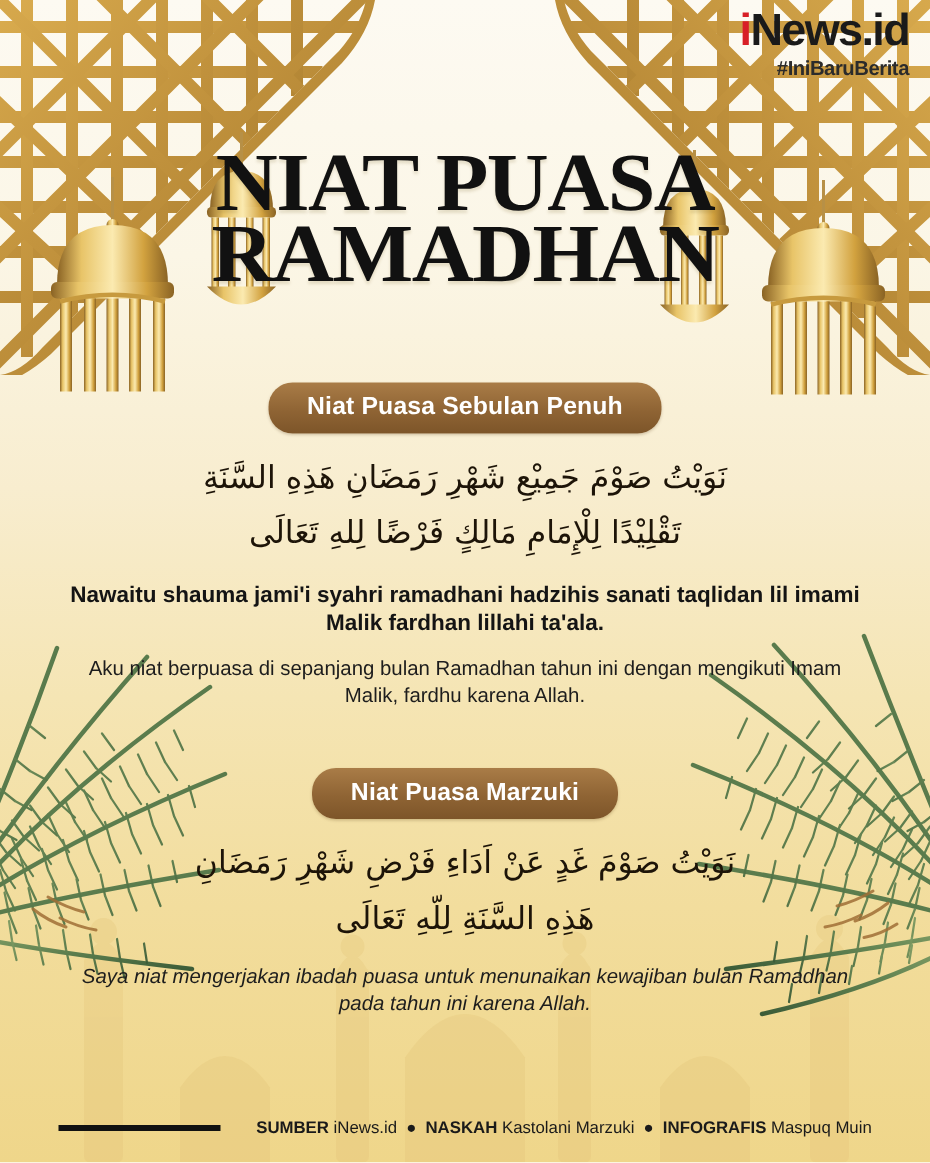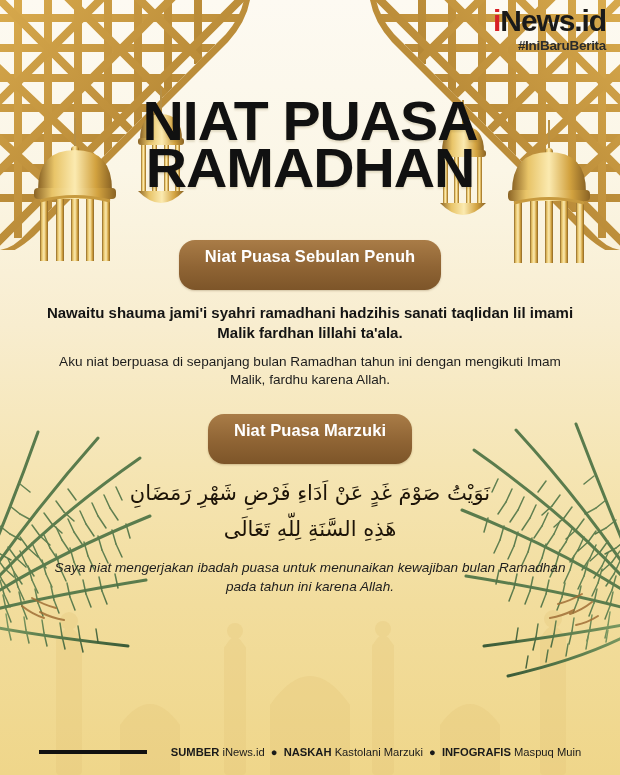--- a/index.html
+++ b/index.html
@@ -56,40 +56,41 @@
     font-size:13.5px;font-weight:bold;color:#2b2b2b;
     letter-spacing:-.3px;margin-top:3px;line-height:1;
   }
 
   
   .title{
     position:absolute;left:0;right:0;top:98px;
     text-align:center;z-index:30;
     color:#111;
     font-weight:bold;
-    font-family:Liberation Sans, sans-serif;
+    font-family:Liberation Serif, serif;
     letter-spacing:-1px;
     line-height:.86;
     text-shadow:0 2px 2px rgba(120,100,40,.18);
   }
   .title .l1{font-size:55px;display:block;transform:scaleX(1.04);}
   .title .l2{font-size:55px;display:block;transform:scaleX(1.04);}
 
   
   .content{position:absolute;left:0;right:0;top:240px;z-index:30;text-align:center;}
 
   .badge{
     display:inline-block;
     background:linear-gradient(to bottom,#a97c47 0%,#8f6434 55%,#7d5529 100%);
     color:#fff;
     font-size:16.5px;font-weight:bold;
-    padding:7px 26px 24px;
+    padding:7px 26px 8px;
     border-radius:16px;
     letter-spacing:.1px;
     box-shadow:0 1px 2px rgba(90,60,20,.25);
+    margin-top:15px;
   }
 
   .arabic{
     direction:rtl;
     font-family:"DejaVu Sans", sans-serif;
     color:#1d1408;
     line-height:1.75;
     margin:11px 28px 0;
     font-size:21px;
   }
@@ -388,20 +389,24 @@
 
   <div class="title">
     <span class="l1">NIAT PUASA</span>
     <span class="l2">RAMADHAN</span>
   </div>
 
   <div class="content">
 
     <div>
       <div class="badge">Niat Puasa Sebulan Penuh</div>
+      <div class="arabic">
+        <span class="ln">نَوَيْتُ صَوْمَ جَمِيْعِ شَهْرِ رَمَضَانِ هَذِهِ السَّنَةِ</span>
+        <span class="ln">تَقْلِيْدًا لِلْإِمَامِ مَالِكٍ فَرْضًا لِلهِ تَعَالَى</span>
+      </div>
       <div class="translit">Nawaitu shauma jami'i syahri ramadhani hadzihis sanati taqlidan lil imami Malik fardhan lillahi ta'ala.</div>
       <div class="translation">Aku niat berpuasa di sepanjang bulan Ramadhan tahun ini dengan mengikuti Imam Malik, fardhu karena Allah.</div>
     </div>
 
     <div class="sec2">
       <div class="badge">Niat Puasa Marzuki</div>
       <div class="arabic">
         <span class="ln">نَوَيْتُ صَوْمَ غَدٍ عَنْ اَدَاءِ فَرْضِ شَهْرِ رَمَضَانِ</span>
         <span class="ln">هَذِهِ السَّنَةِ لِلّهِ تَعَالَى</span>
       </div>

